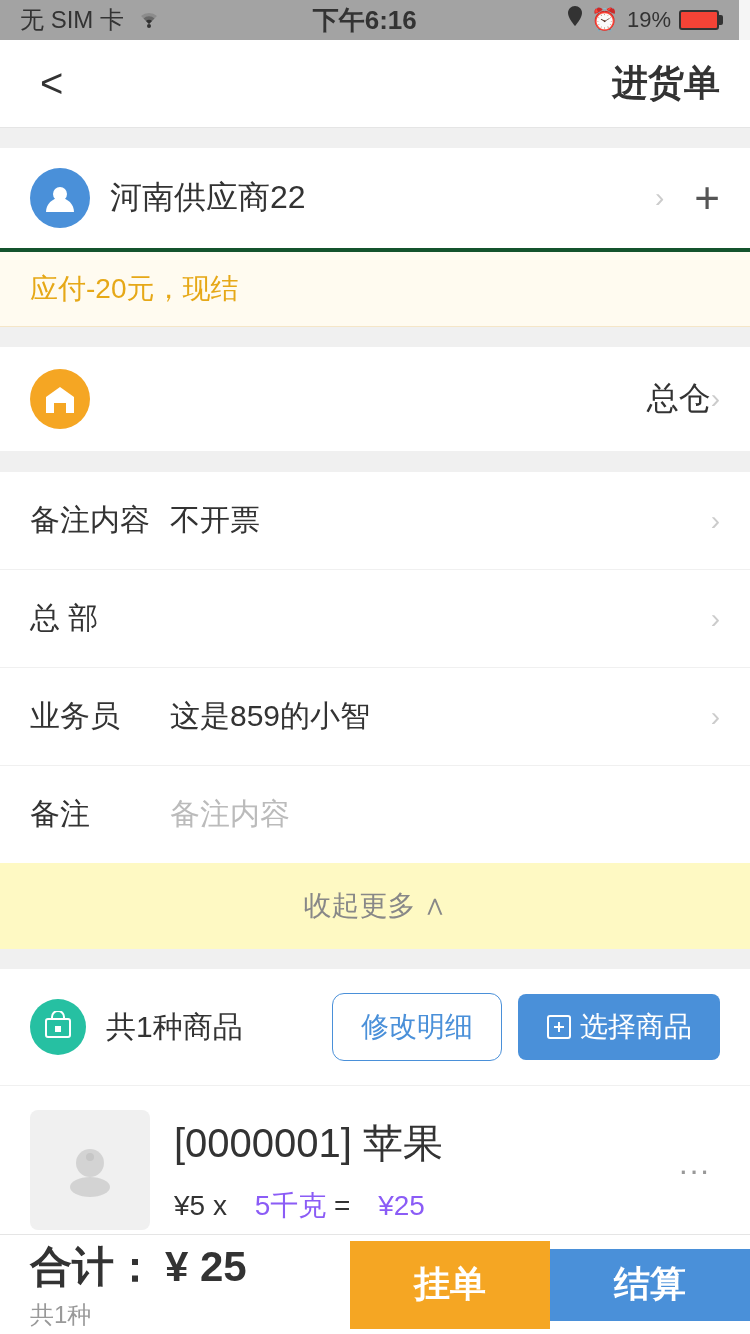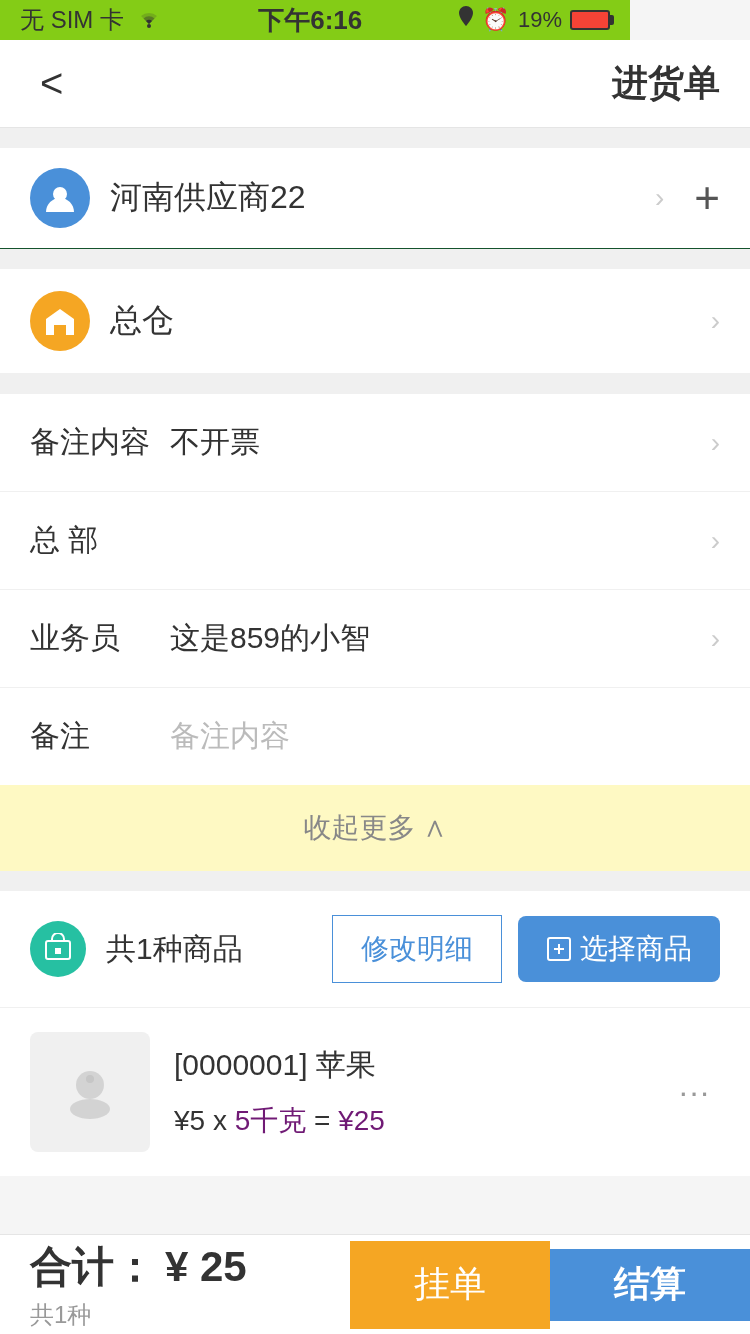--- a/index.html
+++ b/index.html
@@ -10,23 +10,23 @@
       font-family: -apple-system, "PingFang SC", "Helvetica Neue", Arial, sans-serif;
       background: #f5f5f5;
       font-size: 28px;
       color: #333;
       position: relative;
       overflow-x: hidden;
     }
 
     
     .status-bar {
-      width: 630px;
+      width: 739px;
       height: 40px;
-      background: #84cc16;
+      background: #a3a3a3;
       display: flex;
       align-items: center;
       justify-content: space-between;
       padding: 0 20px;
       font-size: 24px;
       color: #333;
     }
     .status-left { display: flex; align-items: center; gap: 10px; }
     .status-center { font-weight: 600; font-size: 26px; }
     .status-right { display: flex; align-items: center; gap: 8px; font-size: 22px; }
@@ -87,21 +87,21 @@
       background: #fff;
       margin-bottom: 0;
     }
 
     
     .supplier-row {
       background: #fff;
       padding: 20px 30px;
       display: flex;
       align-items: center;
-      border-bottom: 1px solid #14532d;
+      border-bottom: 4px solid #14532d;
     }
     .supplier-avatar {
       width: 60px; height: 60px;
       border-radius: 50%;
       background: #4a90d9;
       display: flex; align-items: center; justify-content: center;
       margin-right: 20px;
       flex-shrink: 0;
     }
     .supplier-avatar svg { width: 36px; height: 36px; }
@@ -142,20 +142,21 @@
       border-radius: 50%;
       background: #f5a623;
       display: flex; align-items: center; justify-content: center;
       margin-right: 20px;
       flex-shrink: 0;
     }
     .warehouse-name {
       flex: 1;
       font-size: 32px;
       color: #333;
+      text-align: right;
     }
     .row-arrow {
       color: #ccc;
       font-size: 28px;
     }
 
     
     .form-row {
       background: #fff;
       padding: 28px 30px;
@@ -206,21 +207,21 @@
     }
     .product-count-text {
       flex: 1;
       font-size: 30px;
       color: #333;
     }
     .btn-outline {
       border: 1.5px solid #4a90d9;
       color: #4a90d9;
       background: #fff;
-      border-radius: 0;
+      border-radius: 12px;
       padding: 14px 28px;
       font-size: 28px;
       margin-right: 16px;
       cursor: pointer;
     }
     .btn-blue {
       background: #4a90d9;
       color: #fff;
       border: none;
       border-radius: 8px;
@@ -244,29 +245,29 @@
     .product-thumb {
       width: 120px; height: 120px;
       background: #f0f0f0;
       border-radius: 8px;
       display: flex; align-items: center; justify-content: center;
       flex-shrink: 0;
     }
     .product-thumb svg { opacity: 0.4; }
     .product-info { flex: 1; }
     .product-name {
-      font-size: 30px;
+      font-size: 40px;
       color: #333;
       margin-bottom: 16px;
     }
     .product-price {
       font-size: 28px;
       color: #333;
     }
-    .price-highlight { color: #701a75; }
+    .price-highlight { color: #8b5cf6; margin-left: 20px; }
     .product-more {
       font-size: 32px;
       color: #999;
       padding: 10px;
       cursor: pointer;
     }
 
     
     .bottom-bar {
       position: fixed;
@@ -291,21 +292,21 @@
     .total-count {
       font-size: 24px;
       color: #999;
       margin-top: 4px;
     }
     .btn-hang {
       width: 200px; height: 88px;
       background: #f5a623;
       color: #fff;
       font-size: 36px;
-      font-weight: 400;
+      font-weight: 700;
       border: none;
       cursor: pointer;
       display: flex; align-items: center; justify-content: center;
     }
     .btn-settle {
       width: 200px; height: 72px;
       background: #4a90d9;
       color: #fff;
       font-size: 36px;
       font-weight: 600;
@@ -360,20 +361,21 @@
       <div class="supplier-avatar">
         <svg viewBox="0 0 36 36" fill="white">
             <circle cx="18" cy="14" r="7"></circle>
             <path d="M4 32c0-7.7 6.3-14 14-14s14 6.3 14 14"></path>
           </svg>
       </div>
       <span class="supplier-name">河南供应商22</span>
       <span class="supplier-arrow">›</span>
       <span class="supplier-add">+</span>
     </div>
+    <div class="alert-banner">应付-20元，现结</div>
   </div>
 
   <div class="section-gap"></div>
 
   <div class="section">
     <div class="warehouse-row">
       <div class="warehouse-icon">
         <svg width="32" height="32" viewBox="0 0 32 32" fill="white">
           <path d="M16 4L2 14v16h28V14L16 4z"></path>
           <rect x="10" y="20" width="12" height="10" fill="#f5a623"></rect>

